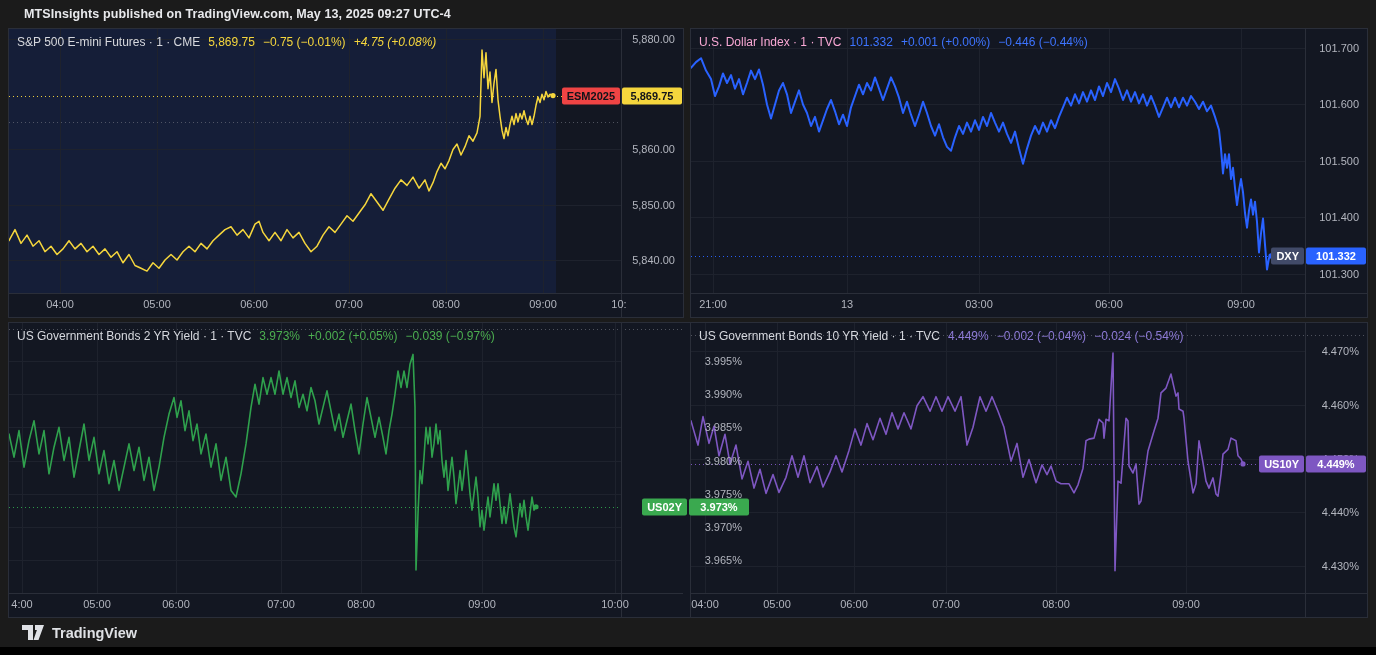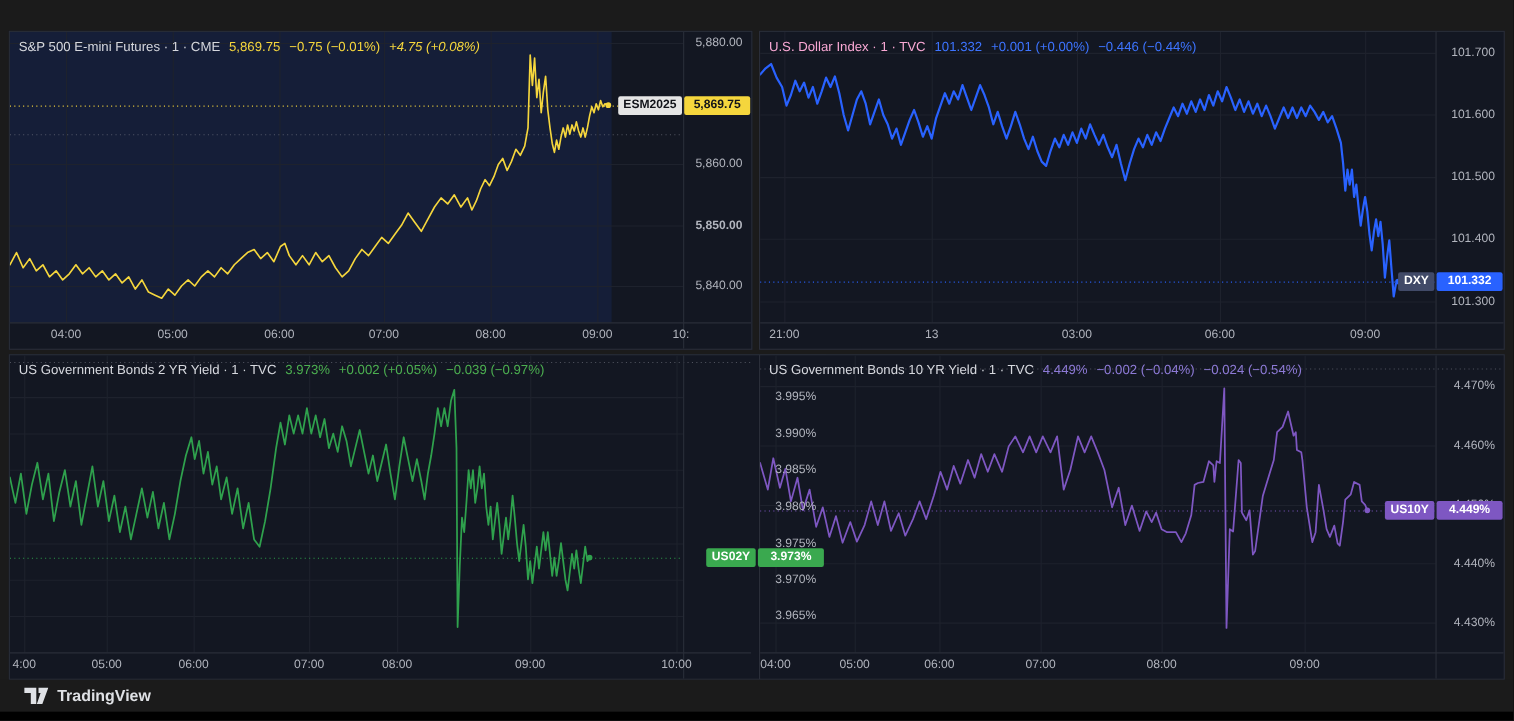--- a/index.html
+++ b/index.html
@@ -24,20 +24,21 @@
   .badge-val{text-align:center;padding:0 2px;}
   .ftr{position:absolute;left:0;top:618px;width:1376px;height:29px;background:#1b1b1b;
        display:flex;align-items:center;gap:8px;padding-left:22px;box-sizing:border-box;}
   .brand{color:#dfe1e5;font-size:14.5px;font-weight:700;}
   .strip{position:absolute;left:0;top:647px;width:1376px;height:8px;background:#000;}
 </style>
 </head>
 <body>
 
 <div class="stage">
+  <div class="hdr">MTSInsights published on TradingView.com, May 13, 2025 09:27 UTC-4</div>
 
   <section class="panel panel-tl">
       <svg width="674" height="288" class="plot">
         <rect x="0" y="0" width="547" height="264" fill="rgba(41,98,255,0.10)"></rect>
         <line x1="0" y1="10.5" x2="612" y2="10.5" stroke="#1e222d" stroke-width="1"></line>
         <line x1="0" y1="120.5" x2="612" y2="120.5" stroke="#1e222d" stroke-width="1"></line>
         <line x1="0" y1="176.5" x2="612" y2="176.5" stroke="#1e222d" stroke-width="1"></line>
         <line x1="0" y1="231.5" x2="612" y2="231.5" stroke="#1e222d" stroke-width="1"></line>
         <line x1="51.5" y1="0" x2="51.5" y2="264" stroke="#1e222d" stroke-width="1"></line>
         <line x1="148.5" y1="0" x2="148.5" y2="264" stroke="#1e222d" stroke-width="1"></line>
@@ -53,30 +54,30 @@
         <line x1="0" y1="264.5" x2="674" y2="264.5" stroke="#2a2e39" stroke-width="1"></line>
       </svg>
       <div class="legend">
         <div class="lg-title" style="color: rgb(214, 216, 222);">S&amp;P 500 E-mini Futures · 1 · CME</div>
         <div class="lg-val" style="color: rgb(245, 214, 61);">5,869.75</div>
         <div class="lg-val" style="color: rgb(245, 214, 61);">−0.75 (−0.01%)</div>
         <div class="lg-val" style="color: rgb(245, 214, 61); font-style: italic;">+4.75 (+0.08%)</div>
       </div>
       <div class="ylab" style="top: 10px;">5,880.00</div>
       <div class="ylab" style="top: 120px;">5,860.00</div>
-      <div class="ylab" style="top: 176px; font-weight: bold;">5,850.00</div>
+      <div class="ylab" style="top: 176px;">5,850.00</div>
       <div class="ylab" style="top: 231px;">5,840.00</div>
       <div class="xlab" style="left: 51px; top: 269px;">04:00</div>
       <div class="xlab" style="left: 148px; top: 269px;">05:00</div>
       <div class="xlab" style="left: 245px; top: 269px;">06:00</div>
       <div class="xlab" style="left: 340px; top: 269px;">07:00</div>
       <div class="xlab" style="left: 437px; top: 269px;">08:00</div>
       <div class="xlab" style="left: 534px; top: 269px;">09:00</div>
       <div class="xlab" style="left: 610px; top: 269px;">10:</div>
-      <div class="badge badge-sym" style="top: 66.6312px; right: 63px; background: #e5e5e5; color: rgb(17, 19, 25);">ESM2025</div>
+      <div class="badge badge-sym" style="top: 66.6312px; right: 63px; background: #ef4444; color: rgb(17, 19, 25);">ESM2025</div>
       <div class="badge badge-val" style="top: 66.6312px; right: 1px; width: 56px; background: rgb(245, 214, 61); color: rgb(17, 19, 25);">5,869.75</div>
     </section>
   <section class="panel panel-tr">
       <svg width="676" height="288" class="plot">
         <line x1="0" y1="19.5" x2="614" y2="19.5" stroke="#1e222d" stroke-width="1"></line>
         <line x1="0" y1="75.5" x2="614" y2="75.5" stroke="#1e222d" stroke-width="1"></line>
         <line x1="0" y1="132.5" x2="614" y2="132.5" stroke="#1e222d" stroke-width="1"></line>
         <line x1="0" y1="188.5" x2="614" y2="188.5" stroke="#1e222d" stroke-width="1"></line>
         <line x1="0" y1="245.5" x2="614" y2="245.5" stroke="#1e222d" stroke-width="1"></line>
         <line x1="22.5" y1="0" x2="22.5" y2="264" stroke="#1e222d" stroke-width="1"></line>

